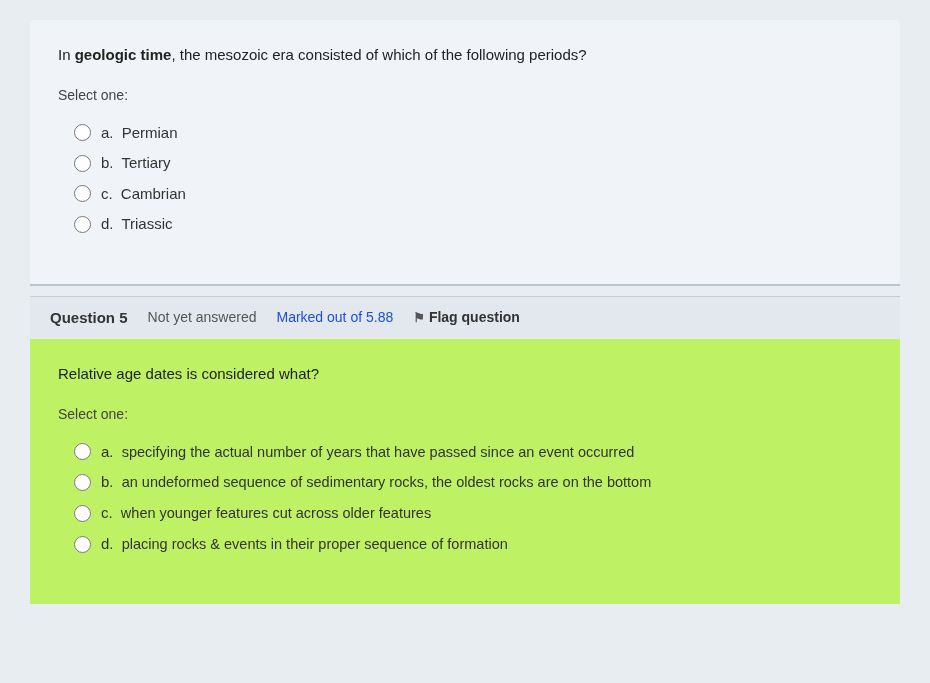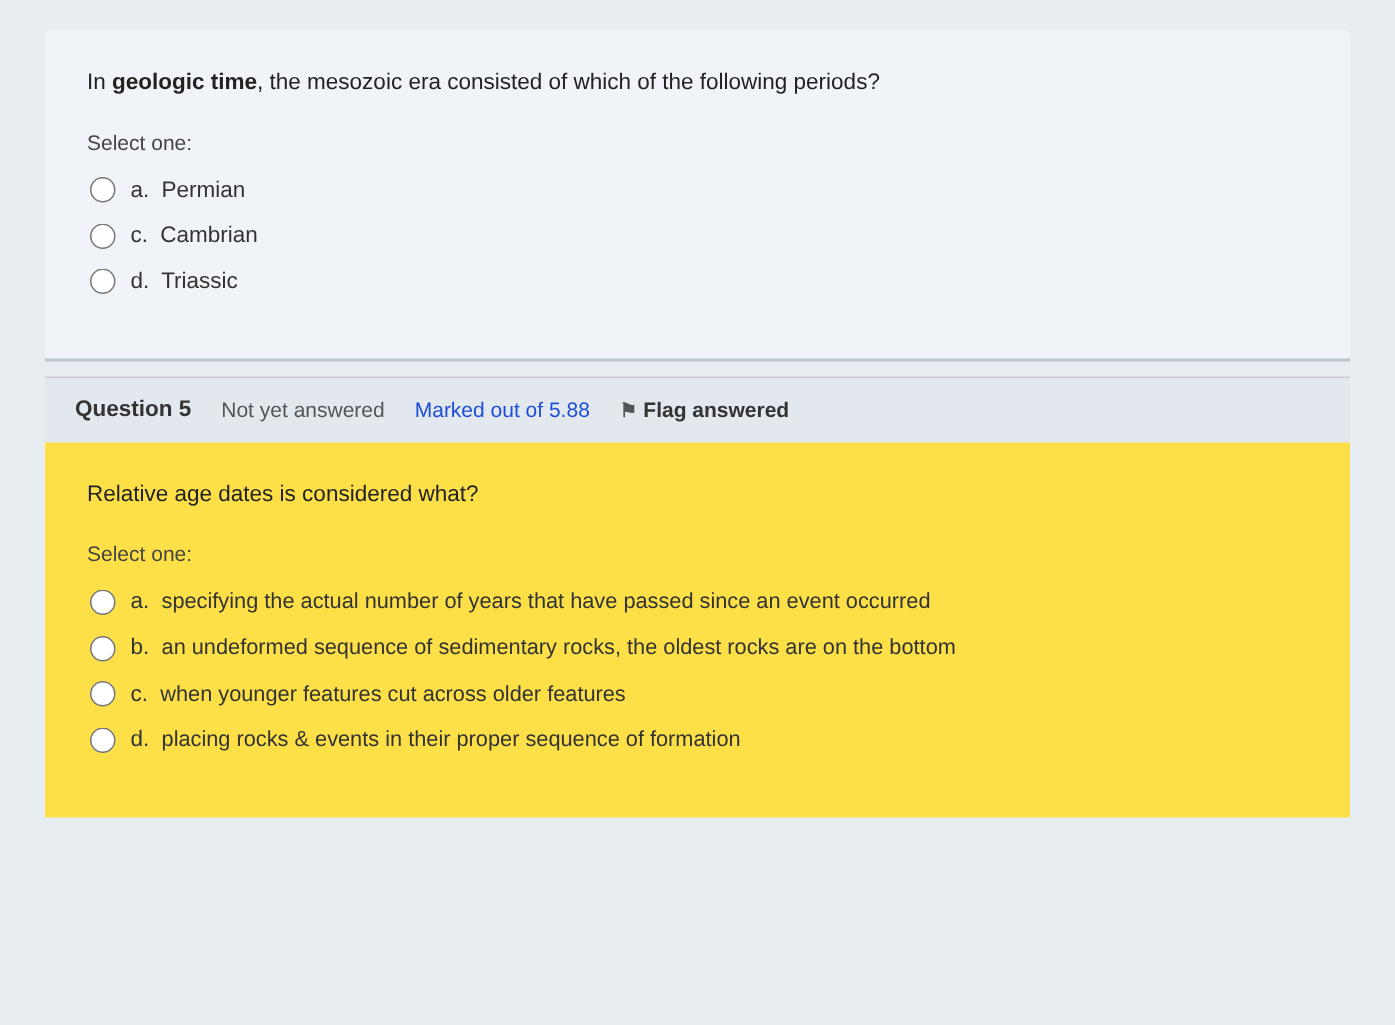--- a/index.html
+++ b/index.html
@@ -44,21 +44,21 @@
 
     .select-one-label {
       font-size: 14px;
       color: #444;
       margin-bottom: 10px;
     }
 
     .options-list {
       list-style: none;
       padding: 0;
-      margin: 2px;
+      margin: 16px;
     }
 
     .option-item {
       display: flex;
       align-items: center;
       margin-bottom: 8px;
       font-size: 15px;
       color: #333;
     }
 
@@ -120,21 +120,21 @@
       font-size: 13px;
       color: #555;
     }
 
     .divider-section {
       border-top: 2px solid #bcc5ce;
       margin: 0;
     }
 
     .question-block-2 {
-      background-color: #fde047;
+      background-color: #bef264;
       padding: 24px 28px 32px 28px;
     }
 
     .option-text {
       font-size: 14.5px;
       color: #333;
     }
   </style>
 </head>
 <body>
@@ -145,20 +145,27 @@
     <p class="question-text">
       In <strong>geologic time</strong><span>, the mesozoic era consisted of which of the following periods?</span>
     </p>
     <p class="select-one-label">Select one:</p>
     <ul class="options-list">
       <li class="option-item">
         <input type="radio" name="q4" style="">
         <label class="option-label">
           <span class="option-letter">a.</span>
           <span>Permian</span>
+        </label>
+      </li>
+      <li class="option-item">
+        <input type="radio" name="q4" style="">
+        <label class="option-label">
+          <span class="option-letter">b.</span>
+          <span>Tertiary</span>
         </label>
       </li>
       <li class="option-item">
         <input type="radio" name="q4" style="">
         <label class="option-label">
           <span class="option-letter">c.</span>
           <span>Cambrian</span>
         </label>
       </li>
       <li class="option-item">
@@ -171,21 +178,21 @@
     </ul>
   </div>
 
   <div class="divider-section"></div>
   <div class="question-footer">
     <span class="question-number">Question 5</span>
     <span class="not-answered">Not yet answered</span>
     <span class="marked-out">Marked out of 5.88</span>
     <span class="flag-question">
       <span class="flag-icon">⚑</span>
-      <span>Flag answered</span>
+      <span>Flag question</span>
     </span>
   </div>
 
   <div class="question-block-2">
     <p class="question-text">Relative age dates is considered what?</p>
     <p class="select-one-label">Select one:</p>
     <ul class="options-list">
       <li class="option-item">
         <input type="radio" name="q5" style="">
         <label class="option-label">

